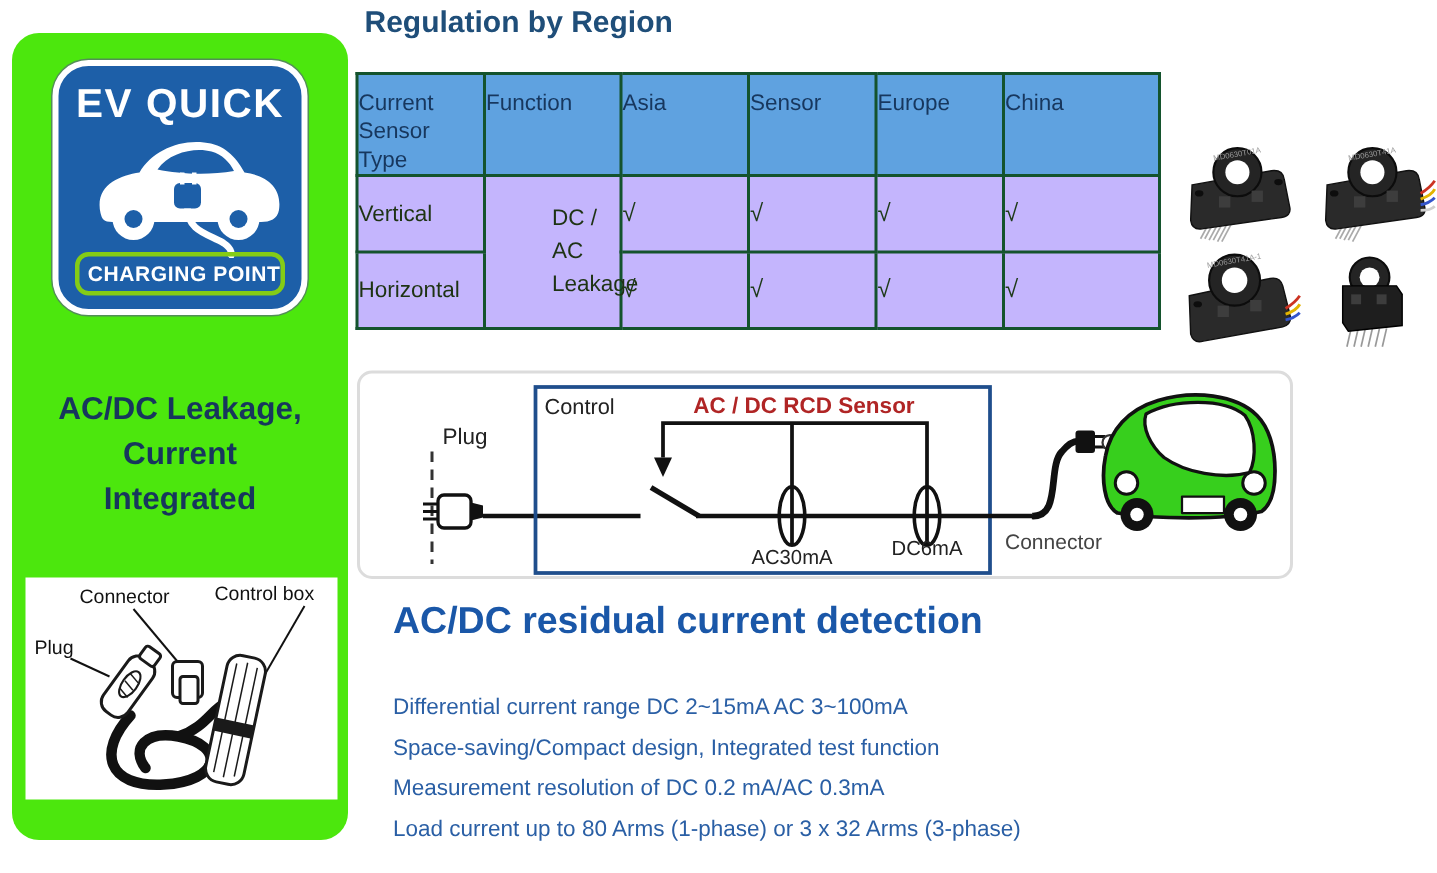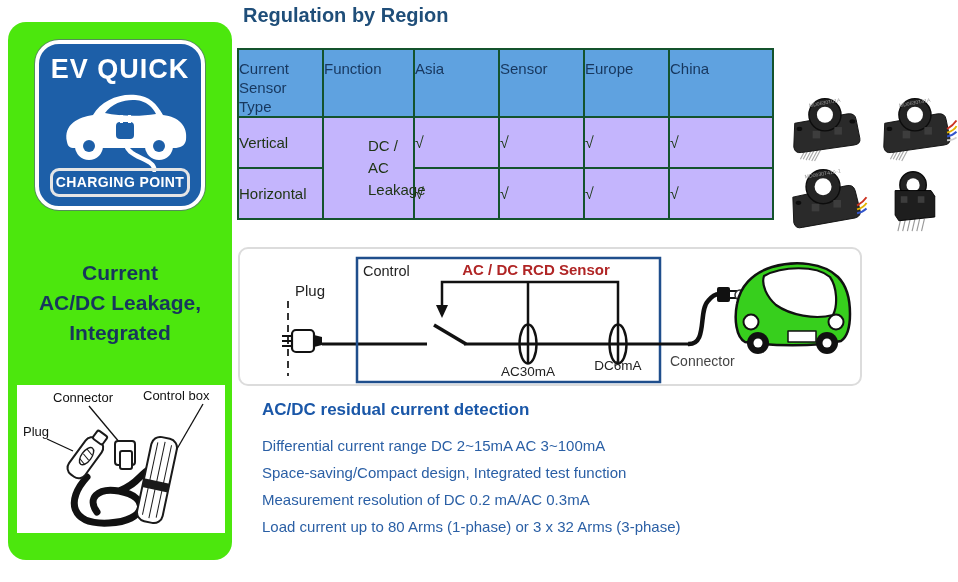--- a/index.html
+++ b/index.html
@@ -9,23 +9,23 @@
 
   
   .sidebar { position:absolute; left:8px; top:22px; width:224px; height:538px;
              background:#4CE70D; border-radius:18px; }
   .logo { position:absolute; left:27px; top:18px; width:170px; height:170px;
           background:#1D5FA8; border:4px solid #fff; border-radius:24px;
           box-shadow:0 0 0 1px rgba(90,70,150,.55); overflow:hidden; }
   .logo-title { position:absolute; top:10px; left:0; right:0; text-align:center;
                 color:#fff; font-weight:bold; font-size:27px; letter-spacing:1px; }
   .logo-car { position:absolute; top:40px; left:10px; }
-  .logo-badge { position:absolute; bottom:9px; left:11px; right:11px; border:3px solid #e5e5e5;
+  .logo-badge { position:absolute; bottom:9px; left:11px; right:11px; border:3px solid #84cc16;
                 border-radius:9px; color:#fff; font-weight:bold; font-size:14px;
-                text-align:center; padding:3px 0 4px; letter-spacing:.4px; }
+                text-align:right; padding:3px 0 4px; letter-spacing:.4px; }
   .tagline { position:absolute; top:236px; left:0; width:100%; text-align:center;
              color:#17365D; font-weight:bold; font-size:21px; line-height:30px; }
   .cable-box { position:absolute; left:9px; top:363px; width:208px; height:148px;
                background:#fff; }
 
   
   .page-title { position:absolute; left:243px; top:4px; font-size:20px; font-weight:bold;
                 color:#1F4E79; }
 
   
@@ -43,21 +43,21 @@
              display:grid; grid-template-columns:88px 88px; grid-template-rows:68px 68px;
              gap:4px 2px; }
   .sensors svg { display:block; }
 
   
   .circuit-panel { position:absolute; left:238px; top:247px; width:624px; height:139px;
                    background:#fff; border:2px solid #DCDCDC; border-radius:10px; }
 
   
   .features { position:absolute; left:262px; top:400px; width:660px; }
-  .features-heading { font-size:17px; font-weight:bold; color:#1A57A8; margin-bottom:12px; }
+  .features-heading { font-size:25px; font-weight:bold; color:#1A57A8; margin-bottom:29px; }
   .feature-item { font-size:15px; color:#2A5FA5; line-height:27px; }
 </style>
 </head>
 <body>
 
 <div class="page">
 
   <aside class="sidebar">
 
     <div class="logo">
@@ -71,22 +71,22 @@
           <circle cx="110" cy="62" r="6" fill="#1D5FA8"></circle>
         <rect x="67" y="38" width="18" height="17" rx="4" fill="#1D5FA8"></rect>
         <rect x="71" y="31" width="3" height="8" fill="#ffffff"></rect>
         <rect x="79" y="31" width="3" height="8" fill="#ffffff"></rect>
         <path d="M76,55 C76,70 90,72 100,78 C106,82 106,86 104,88" stroke="#ffffff" stroke-width="4.5" fill="none"></path>
       </svg>
       <div class="logo-badge">CHARGING POINT</div>
     </div>
 
     <div class="tagline">
+      <div>AC/DC Leakage,</div>
       <div>Current</div>
-      <div>AC/DC Leakage,</div>
       <div>Integrated</div>
     </div>
 
     <div class="cable-box">
       <svg width="208" height="148" viewBox="0 0 208 148">
 
         <text x="36" y="17" font-size="13" fill="#111">Connector</text>
         <text x="126" y="15" font-size="13" fill="#111">Control box</text>
         <text x="6" y="51" font-size="13" fill="#111">Plug</text>
         <line x1="72" y1="21" x2="103" y2="58" stroke="#111" stroke-width="1.3"></line>

